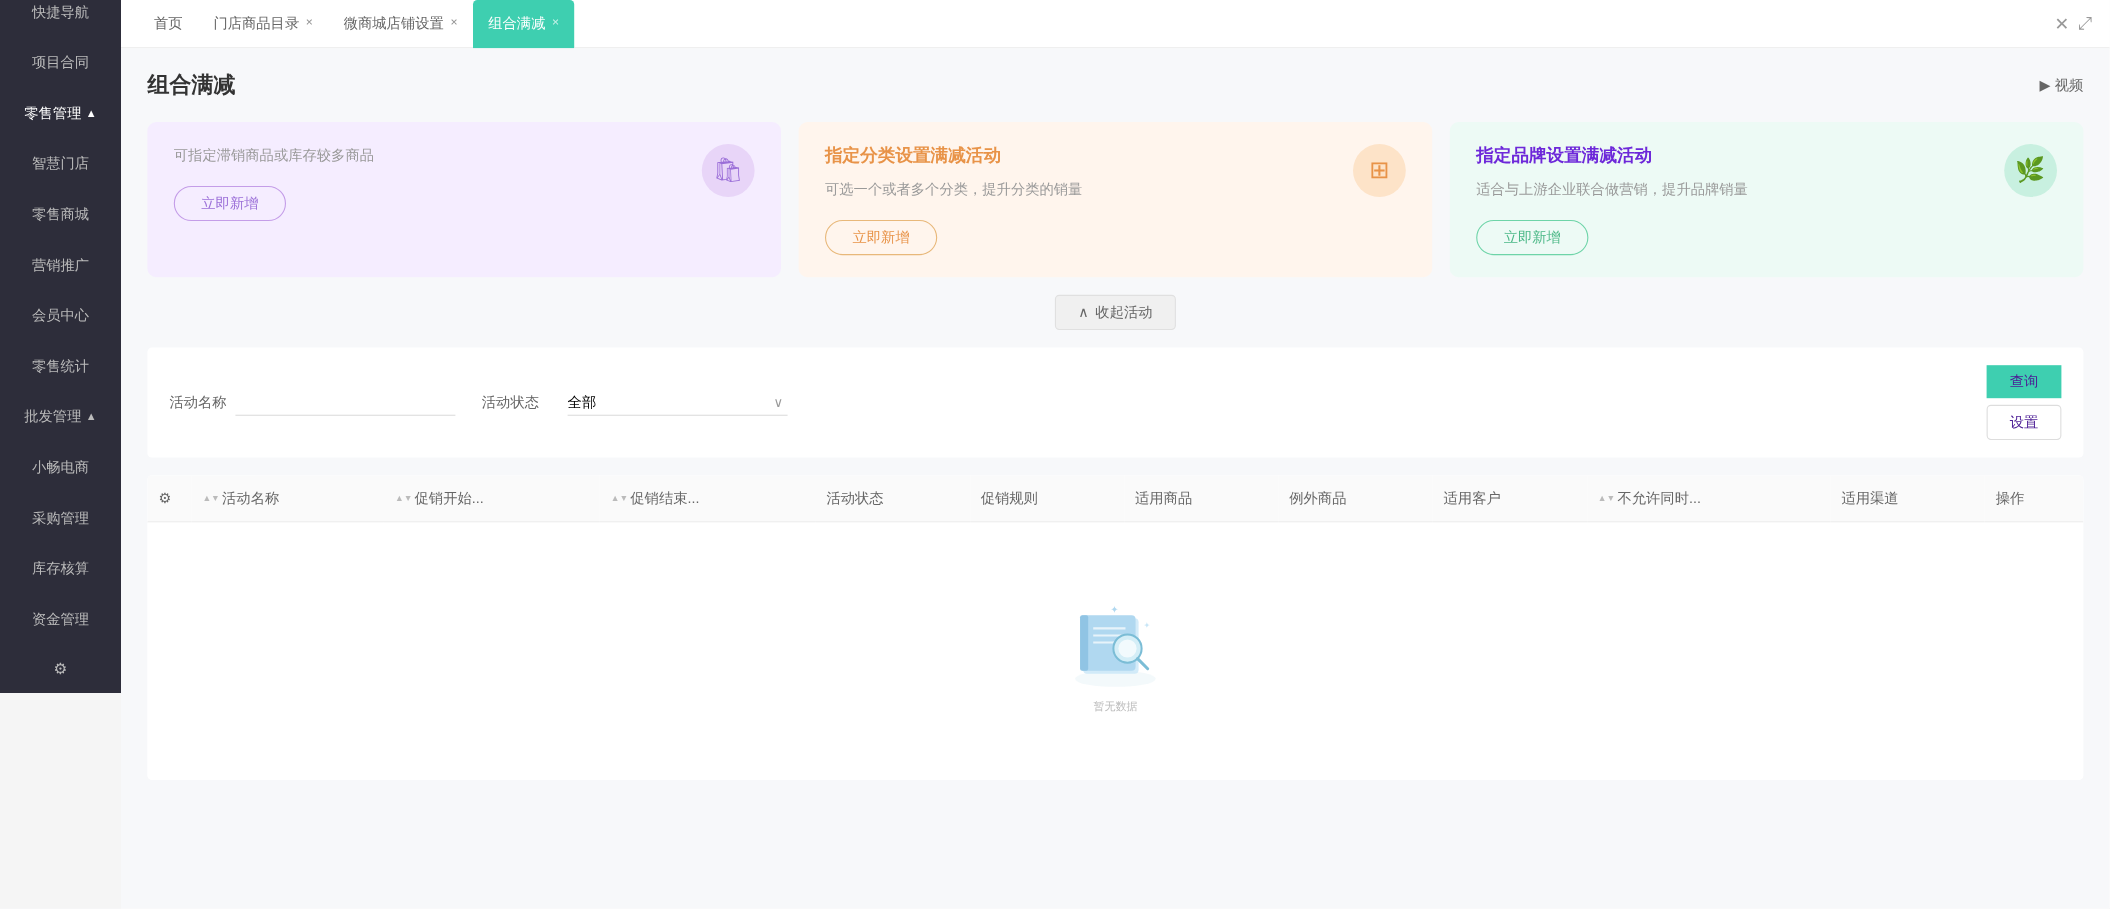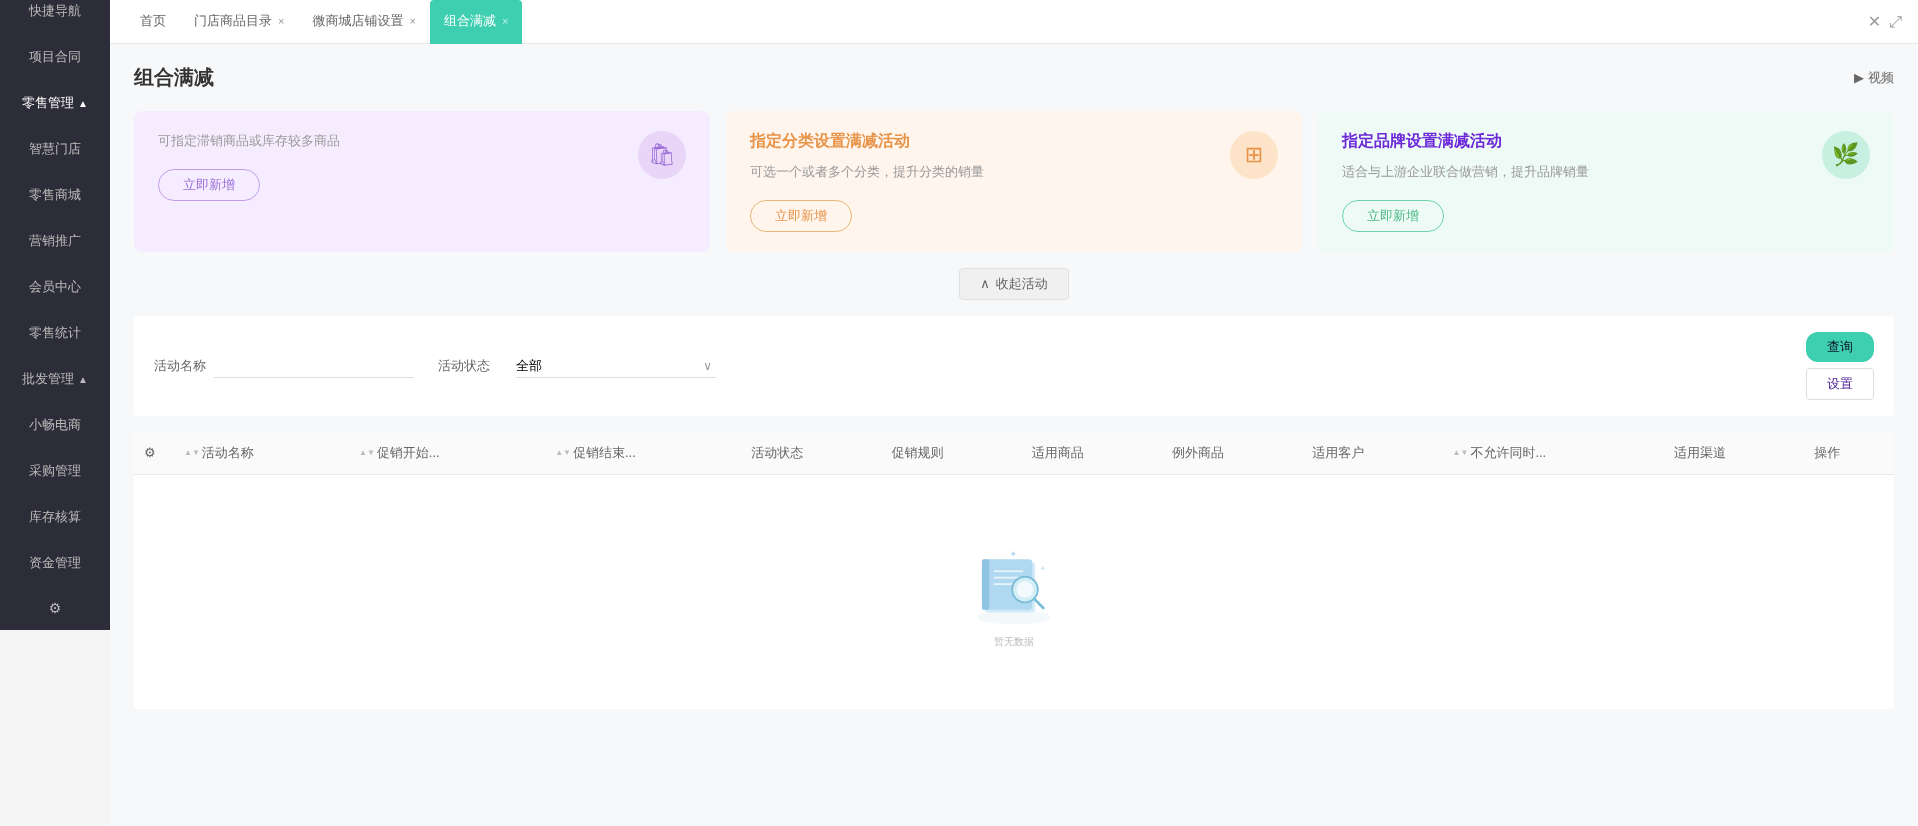--- a/index.html
+++ b/index.html
@@ -257,23 +257,23 @@
       pointer-events: none;
     }
     .search-buttons {
       margin-left: auto;
       display: flex;
       flex-direction: column;
       gap: 6px;
     }
     .btn-query {
       background: #3ecfb0;
-      color: #0f172a;
+      color: #4c1d95;
       border: none;
-      border-radius: 12px;
+      border-radius: 0;
       padding: 6px 20px;
       font-size: 13px;
       cursor: pointer;
     }
     .btn-settings {
       background: #fff;
       color: #4c1d95;
       border: 1px solid #ddd;
       border-radius: 4px;
       padding: 6px 20px;

